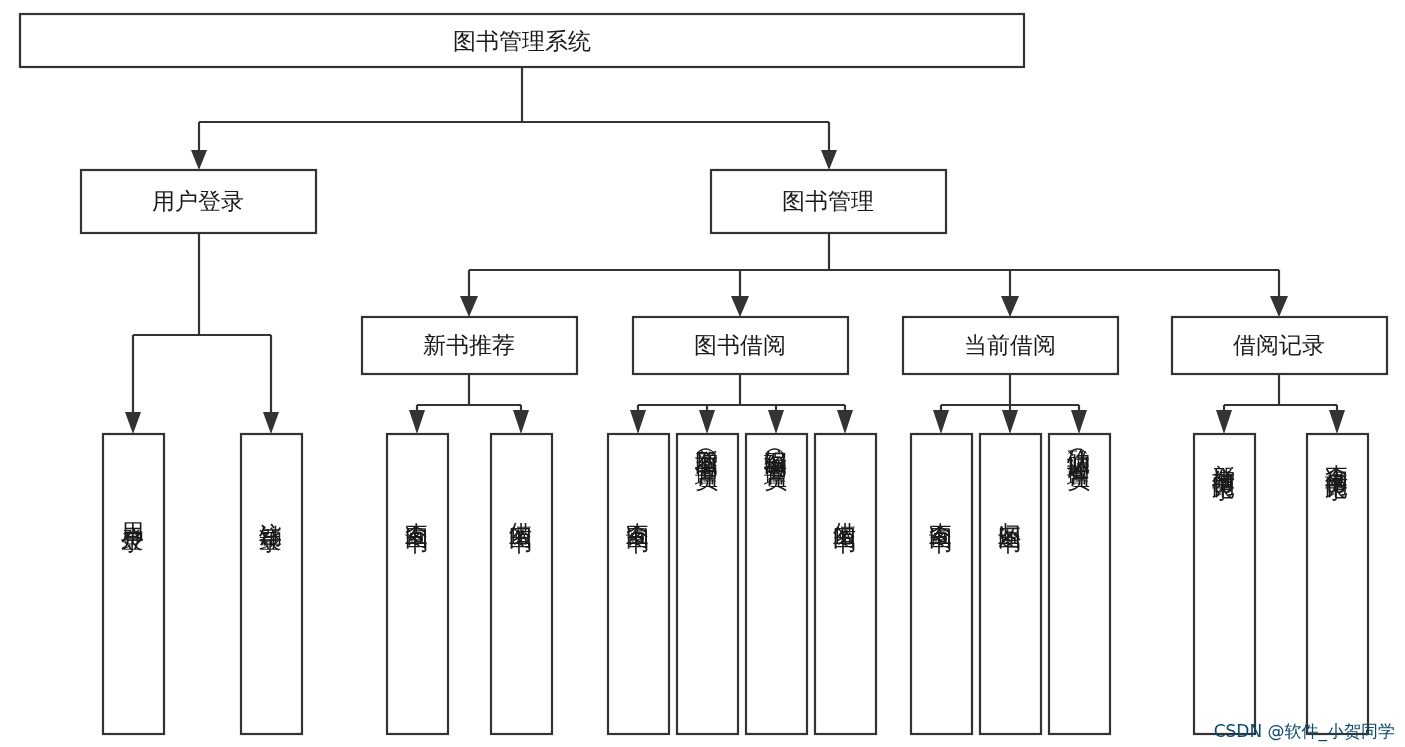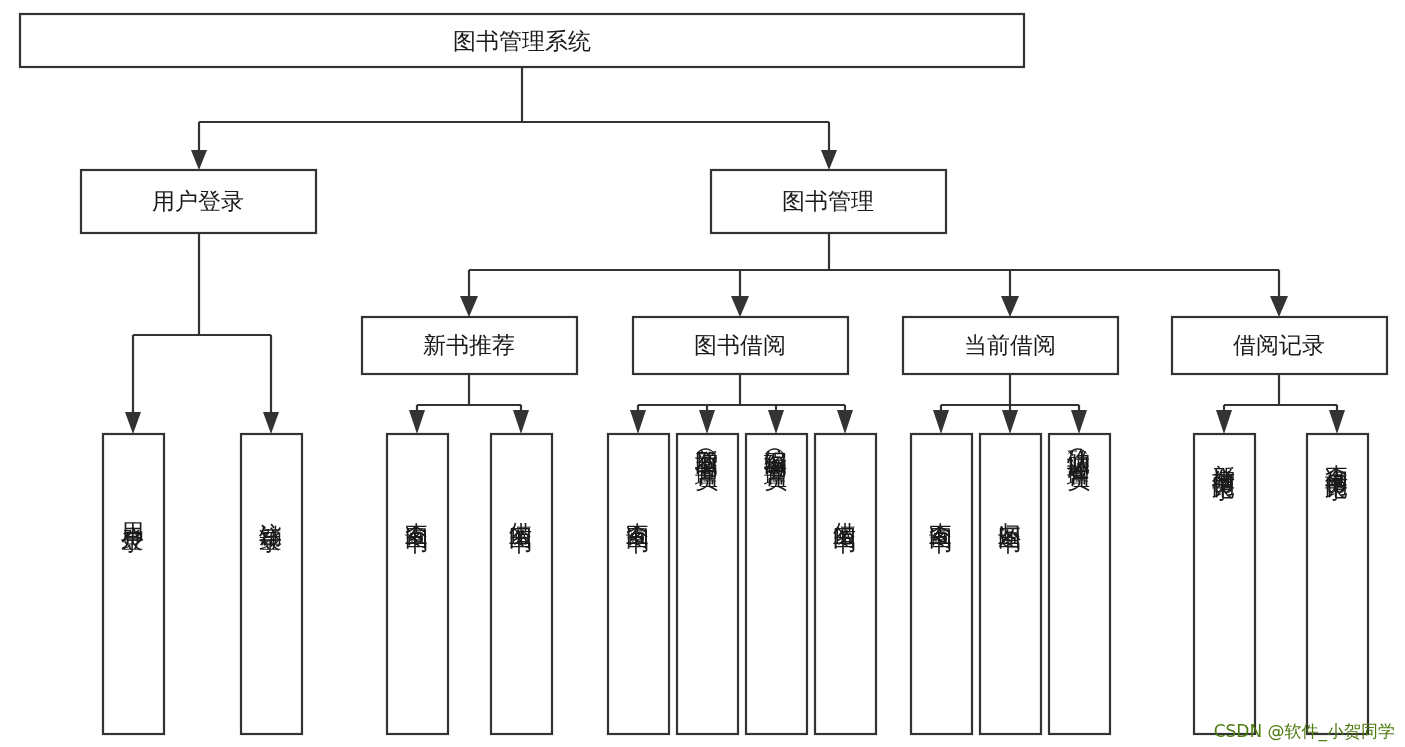--- a/index.html
+++ b/index.html
@@ -47,21 +47,21 @@
   }
   .arrow-head {
     fill: #333333;
     stroke: none;
   }
   .watermark {
     position: absolute;
     right: 10px;
     bottom: 4px;
     font-size: 17px;
-    color: #4d7c0f;
+    color: #0c4a6e;
     font-family: "DejaVu Sans", "Liberation Sans", sans-serif;
     white-space: nowrap;
     pointer-events: none;
   }
 </style>
 </head>
 <body>
 
 <svg id="diagram" viewBox="0 0 1405 747" xmlns="http://www.w3.org/2000/svg">
 

